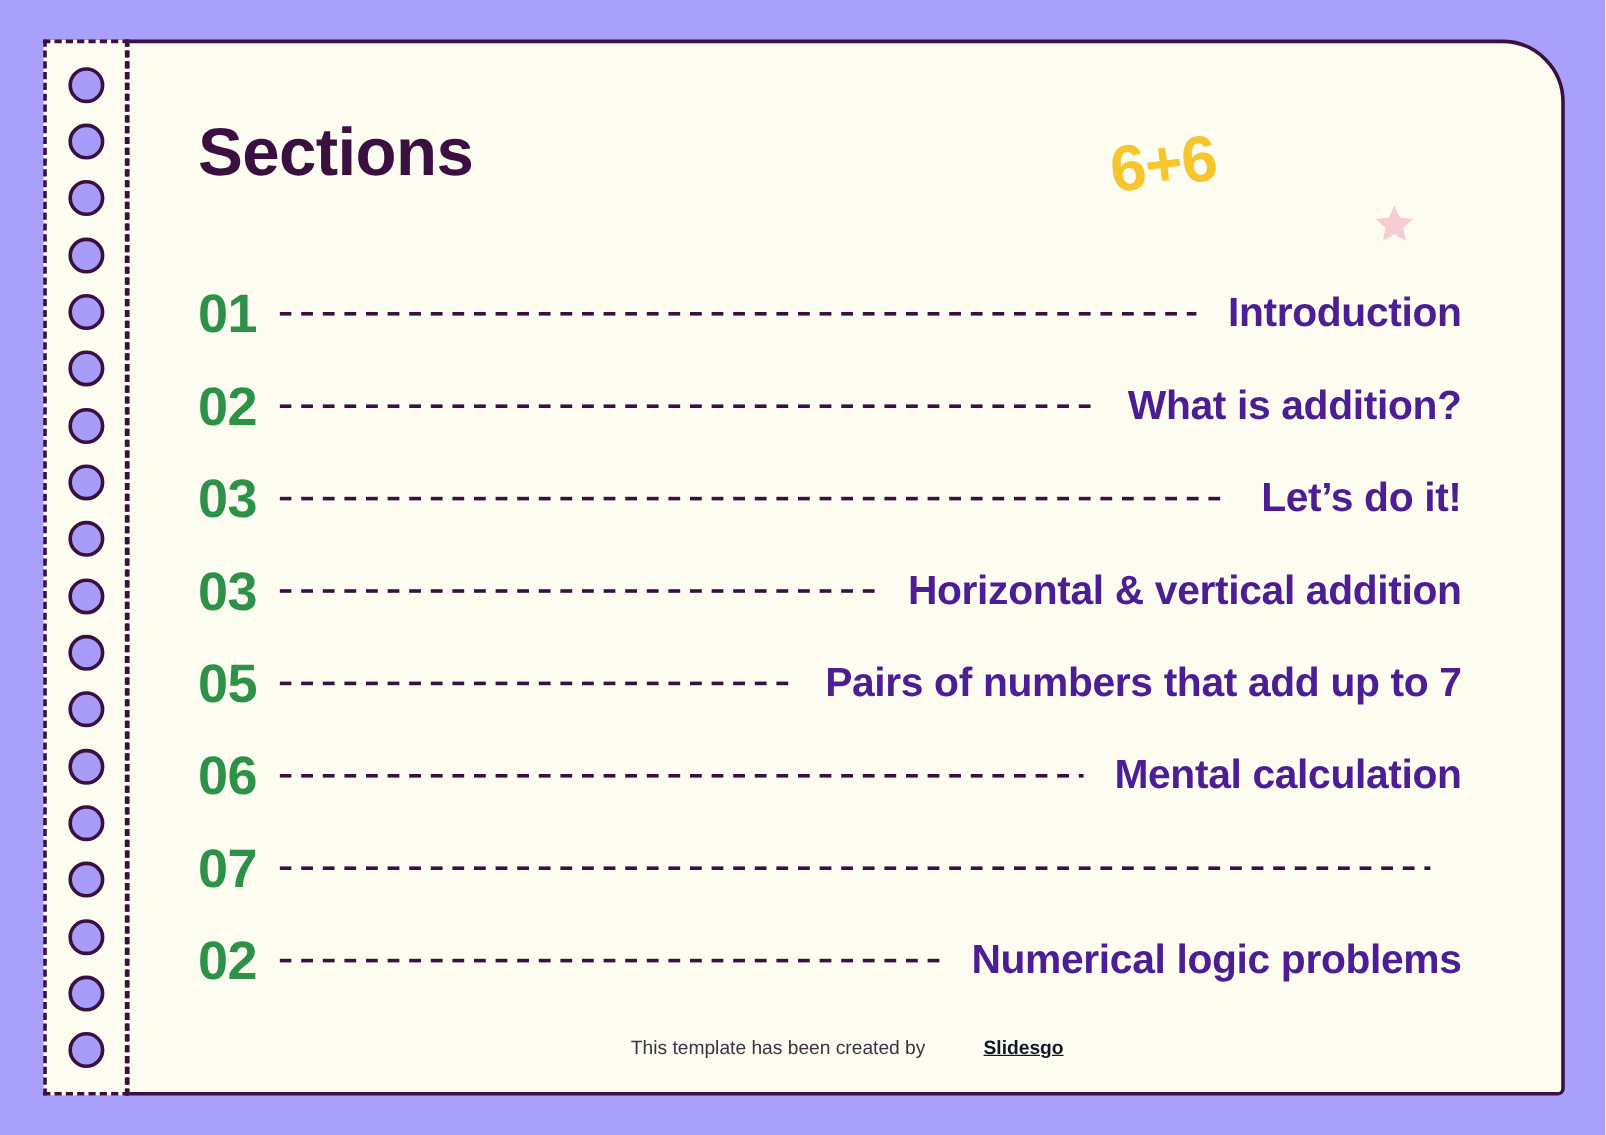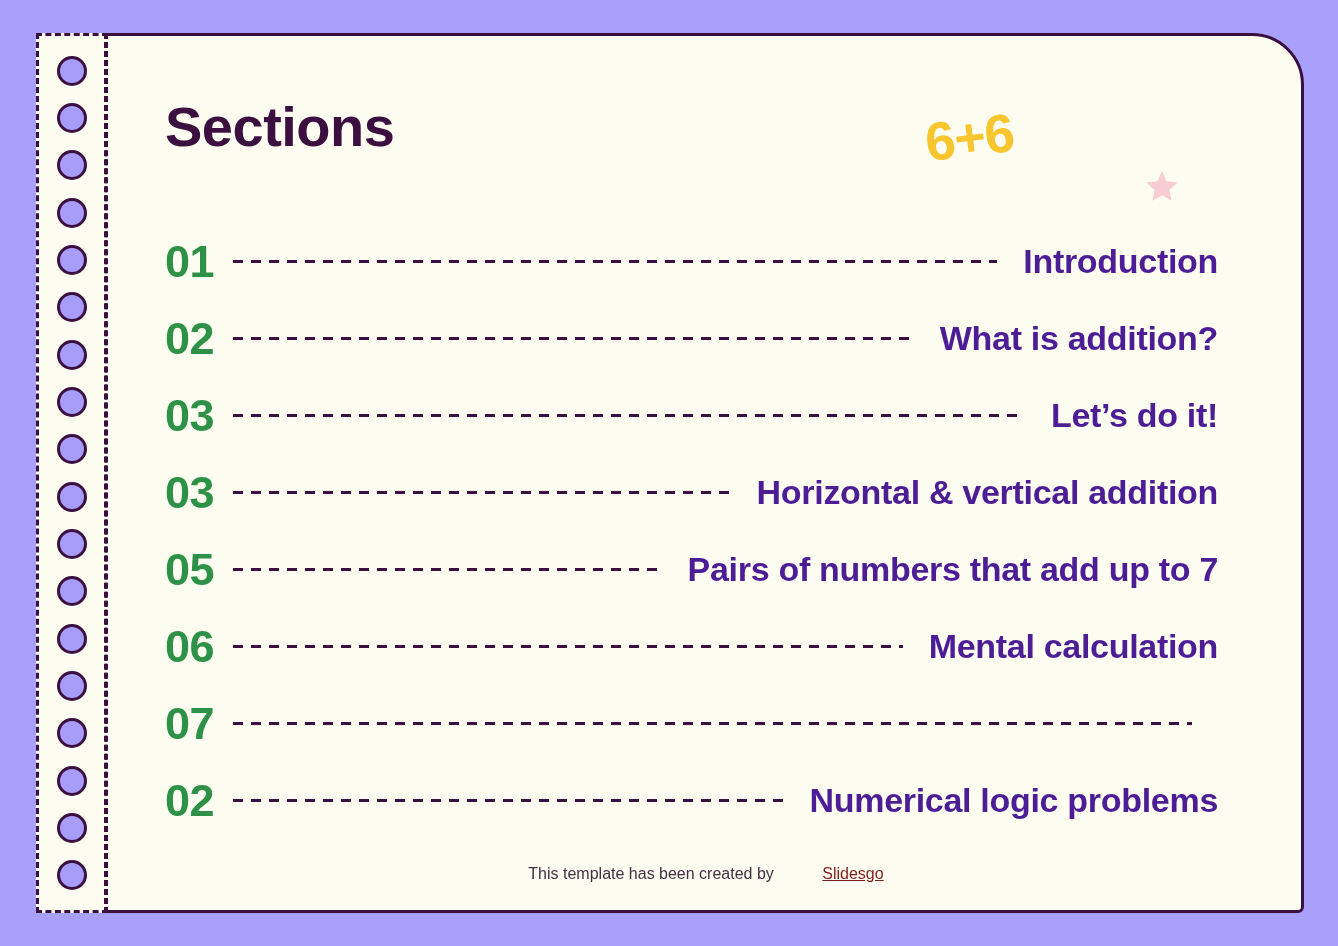--- a/index.html
+++ b/index.html
@@ -163,22 +163,22 @@
     position: absolute;
     left: 0;
     top: 832px;
     width: 1196px;
     text-align: center;
     font-size: 16px;
     color: #433042;
   }
   .footer a,
   .footer .brand {
-    color: #7f1d1d;
-    font-weight: normal;
+    color: #0f172a;
+    font-weight: bold;
     text-decoration: underline;
     margin-left: 44px;
   }
 </style>
 </head>
 <body>
 
 <div class="slide">
 
   <div class="page"></div>

